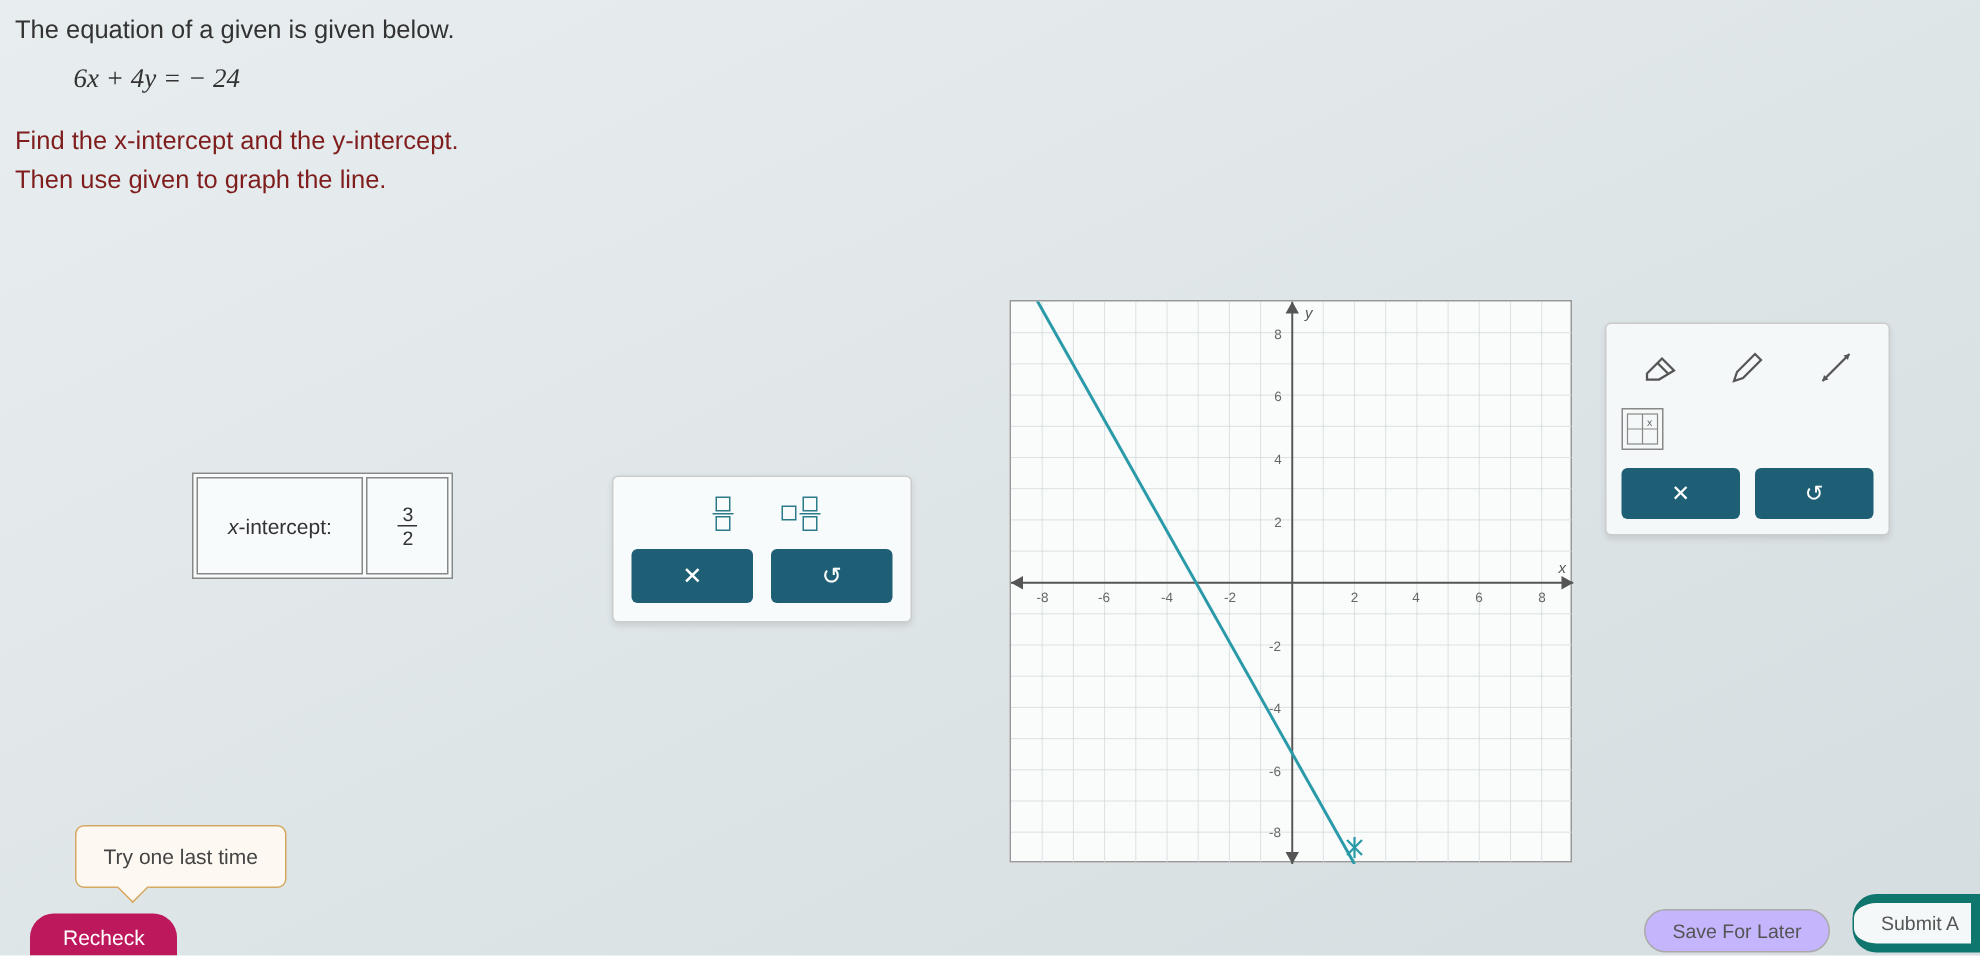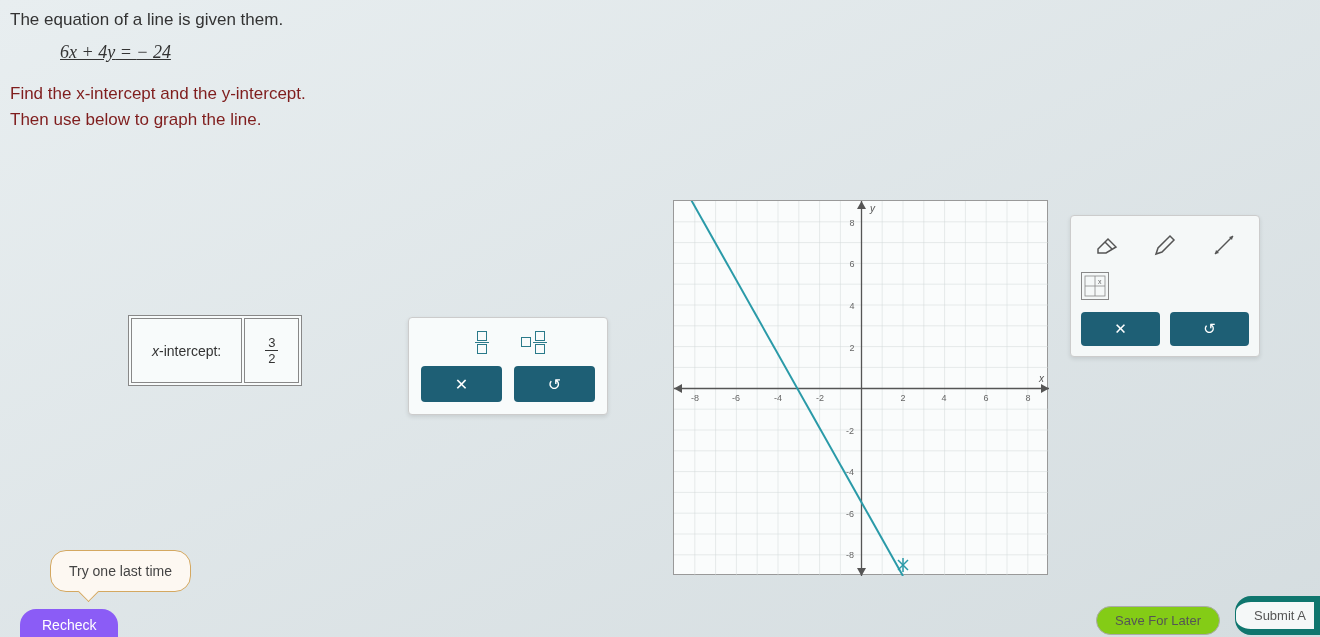--- a/index.html
+++ b/index.html
@@ -7,21 +7,21 @@
       font-family: Arial, sans-serif;
       background: linear-gradient(to bottom right, #e8eef0, #d5dde0);
       width: 1320px;
       height: 637px;
       position: relative;
       overflow: hidden;
       color: #333;
     }
     .problem-text { padding: 10px 0 0 10px; }
     .line1 { font-size: 17px; color: #333; margin-bottom: 12px; }
-    .equation { font-size: 18px; font-style: italic; margin-left: 50px; margin-bottom: 18px; font-family: 'Times New Roman', serif; text-decoration: underline; }
+    .equation { font-size: 18px; font-style: italic; margin-left: 39px; margin-bottom: 18px; font-family: 'Times New Roman', serif; }
     .line2 { font-size: 17px; color: #7f1d1d; line-height: 1.5; }
     .italic-var { font-style: italic; }
     
     .intercept-table {
       position: absolute;
       left: 128px;
       top: 315px;
       border: 1px solid #888;
       background: #f8fbfb;
     }
@@ -136,21 +136,21 @@
       align-items: center;
       justify-content: center;
     }
     
     .try-bubble {
       position: absolute;
       left: 50px;
       top: 550px;
       background: #fdf8f2;
       border: 1px solid #d4a861;
-      border-radius: 16px;
+      border-radius: 6px;
       padding: 12px 18px;
       font-size: 14px;
       color: #444;
     }
     .try-bubble::after {
       content: '';
       position: absolute;
       bottom: -8px;
       left: 30px;
       width: 14px;
@@ -167,33 +167,33 @@
       left: 0;
       right: 0;
       height: 26px;
       display: flex;
       align-items: flex-end;
     }
     .recheck-btn {
       position: absolute;
       left: 20px;
       bottom: 0;
-      background: #8b5cf6;
+      background: #be185d;
       color: #fff;
       border: none;
       border-radius: 16px 16px 0 0;
       padding: 8px 22px 4px 22px;
       font-size: 14px;
       cursor: pointer;
     }
     .save-btn {
       position: absolute;
       right: 100px;
       bottom: 2px;
-      background: #84cc16;
+      background: #c4b5fd;
       border: 1px solid #aaa;
       border-radius: 16px;
       padding: 6px 18px;
       font-size: 13px;
       cursor: pointer;
       color: #555;
     }
     .submit-btn {
       position: absolute;
       right: 0;
@@ -205,27 +205,27 @@
       padding: 6px 8px 6px 18px;
       font-size: 13px;
       cursor: pointer;
       color: #555;
     }
   </style>
 </head>
 <body>
 
 <div class="problem-text">
-  <div class="line1">The equation of a line is given them.</div>
+  <div class="line1">The equation of a given is given below.</div>
   <div class="equation">
     <span>6x + 4y</span> = <span>− 24</span>
   </div>
   <div class="line2">
     <span>Find the x-intercept and the y-intercept.</span><br>
-    <span>Then use below to graph the line.</span>
+    <span>Then use given to graph the line.</span>
   </div>
 </div>
 
 <table class="intercept-table">
   <tbody>
       <tr>
     <td class="label-cell">
       <span class="italic-var">x</span>-intercept:
     </td>
     <td>

